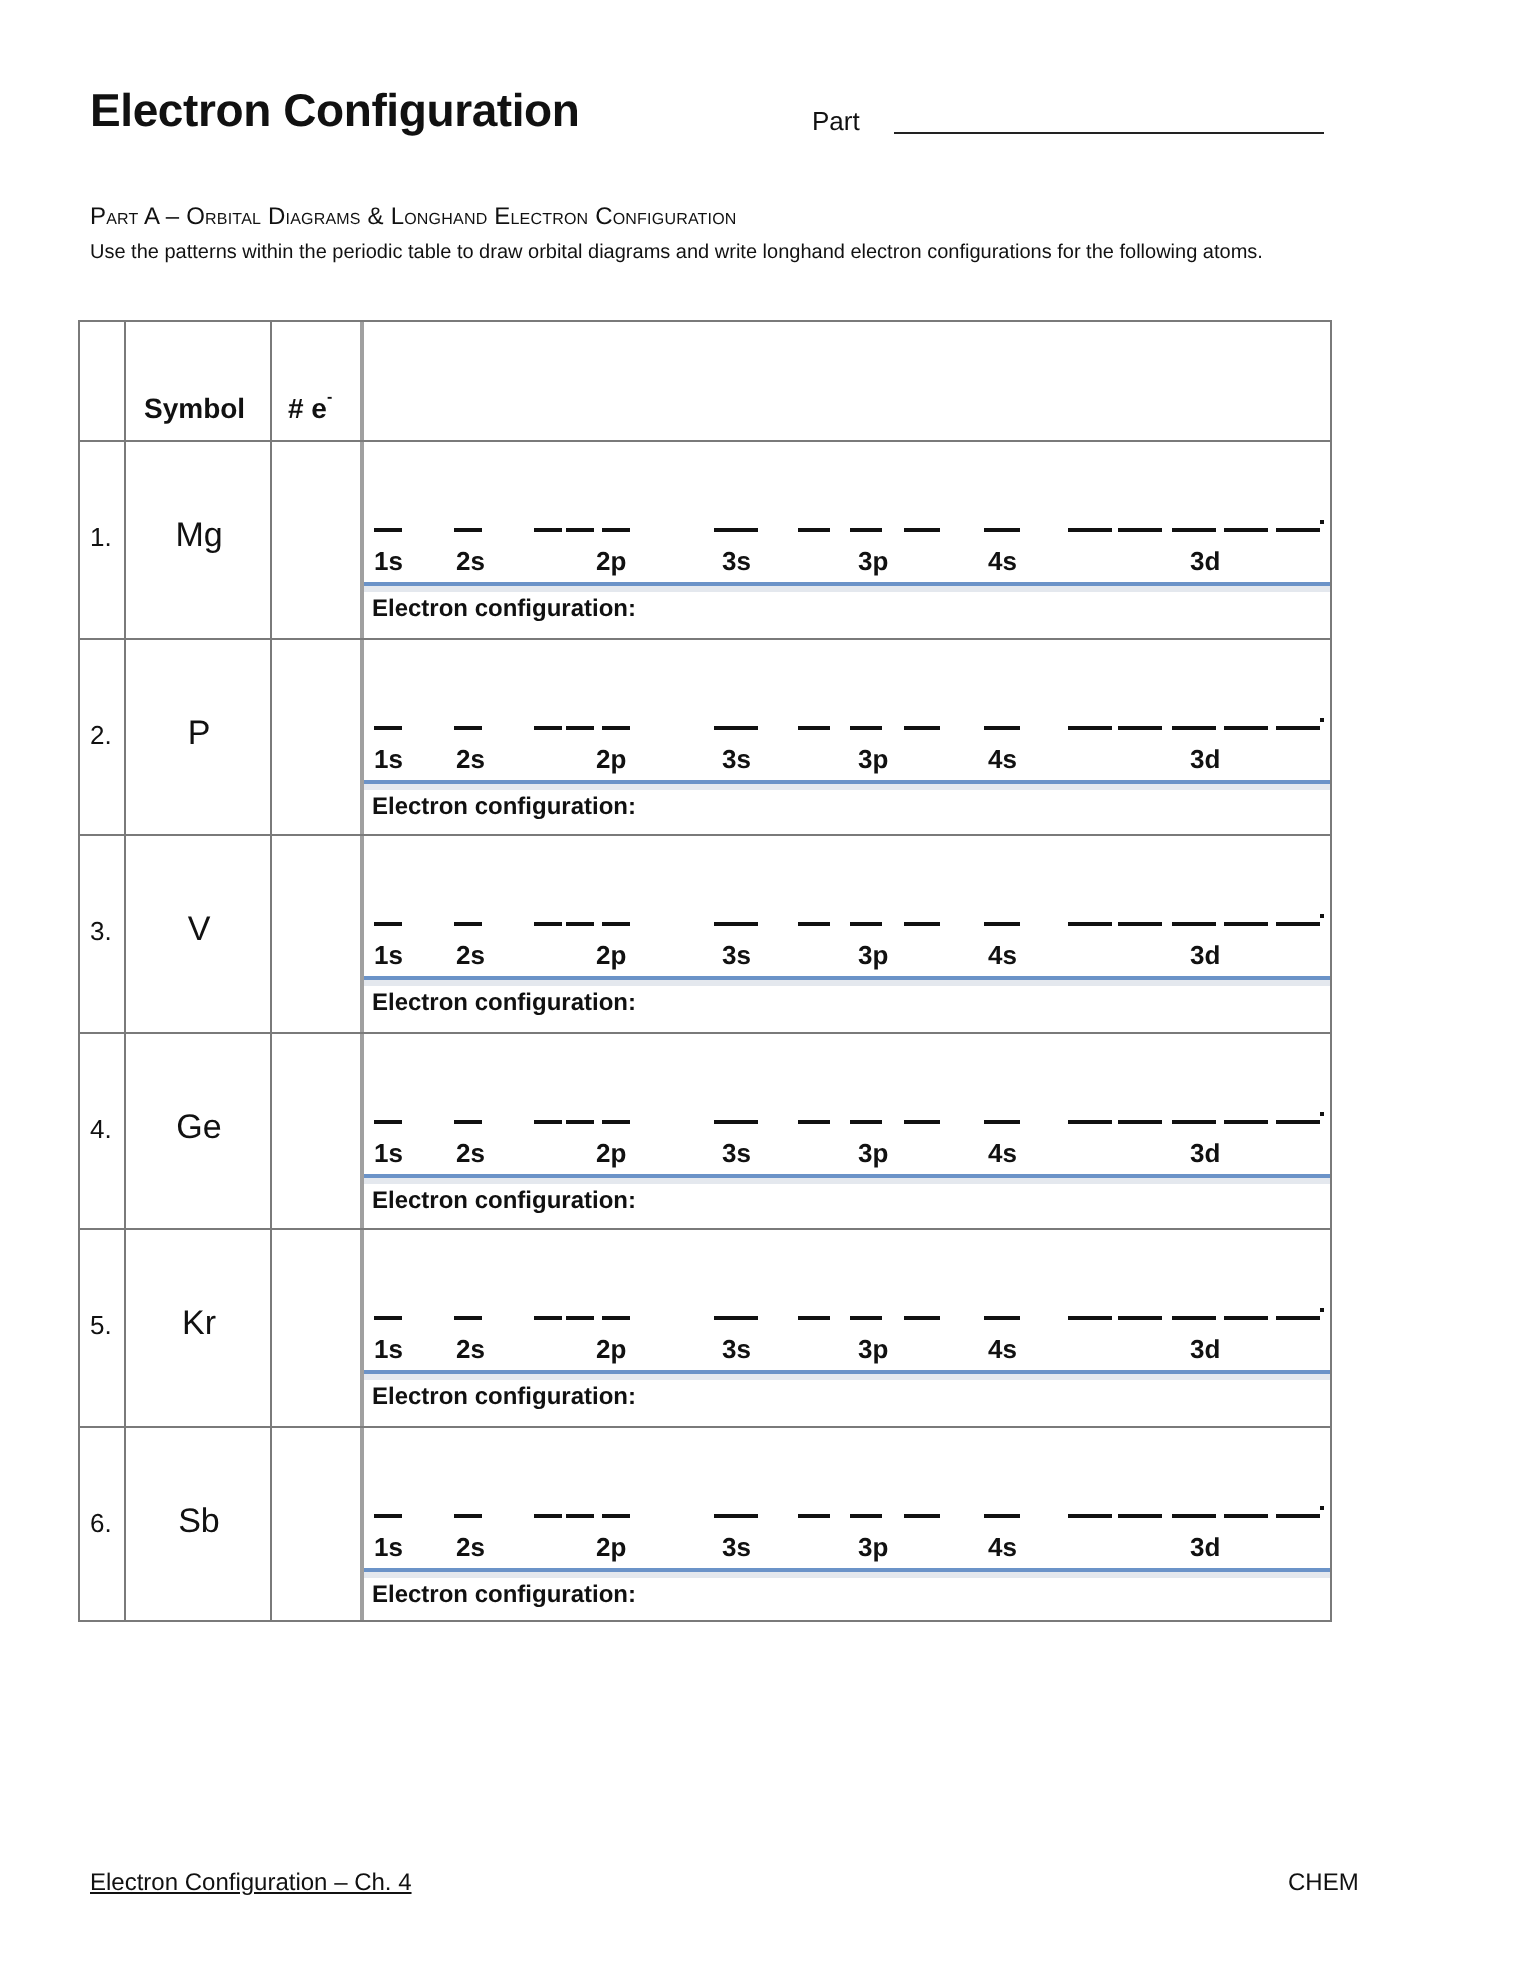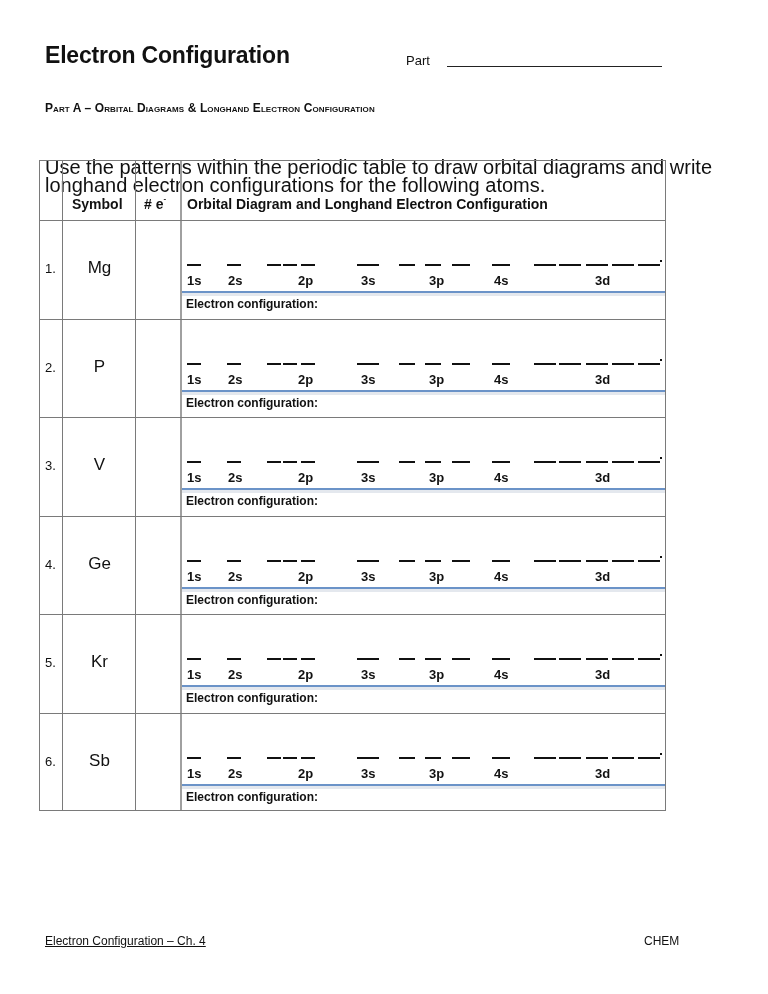--- a/index.html
+++ b/index.html
@@ -1,21 +1,21 @@
 <!DOCTYPE html>
 <html><head>
 <meta charset="utf-8">
 <style>
   html, body { margin: 0; padding: 0; background: #ffffff; }
   body { width: 768px; height: 994px; position: relative; font-family: "Liberation Sans", sans-serif; color: #111; overflow: hidden; }
   .title { position: absolute; left: 45px; top: 42px; font-size: 23px; font-weight: bold; letter-spacing: -0.2px; }
   .name-label { position: absolute; left: 406px; top: 53px; font-size: 13px; }
   .name-line { position: absolute; left: 447px; top: 66px; width: 215px; border-bottom: 1px solid #222; height: 0; }
-  .part-heading { position: absolute; left: 45px; top: 101px; font-size: 12px; font-weight: bold; font-variant: small-caps; letter-spacing: 0.1px; text-align: center; }
-  .instructions { position: absolute; left: 45px; top: 118px; width: 680px; font-size: 20px; line-height: 18px; margin-top: 40px; }
+  .part-heading { position: absolute; left: 45px; top: 101px; font-size: 12px; font-weight: normal; font-variant: small-caps; letter-spacing: 0.1px; text-align: center; }
+  .instructions { position: absolute; left: 45px; top: 118px; width: 680px; font-size: 10px; line-height: 18px; }
 
   .table { position: absolute; left: 39px; top: 160px; width: 627px; height: 651px; border: 1px solid #7a7a7a; box-sizing: border-box; }
   .vline { position: absolute; top: 0; bottom: 0; width: 0; border-left: 1px solid #7a7a7a; }
   .vline.thick { border-left: 2px solid #a0a0a0; }
   .hrow { position: absolute; left: 0; right: 0; height: 0; border-top: 1px solid #7a7a7a; }
 
   .hdr { position: absolute; top: 35px; font-size: 14px; font-weight: bold; }
   .hdr sup { font-size: 8px; position: relative; top: -2px; }
 
   .row { position: absolute; left: 0; right: 0; height: 98px; }
@@ -42,21 +42,20 @@
 <div class="part-heading">Part A – Orbital Diagrams &amp; Longhand Electron Configuration</div>
 <div class="instructions">Use the patterns within the periodic table to draw orbital diagrams and write longhand electron configurations for the following atoms.</div>
 
 <div class="table">
   <div class="vline" style="left:22px"></div>
   <div class="vline" style="left:95px"></div>
   <div class="vline thick" style="left:140px"></div>
 
   <div class="hdr" style="left:32px">Symbol</div>
   <div class="hdr" style="left:104px"><span># e</span><sup>-</sup></div>
-  <div class="hdr" style="left:147px">Orbital Diagram and Longhand Electron Configuration</div>
 
   <div class="hrow" style="top:59px"></div>
   <div class="hrow" style="top:158px"></div>
   <div class="hrow" style="top:256px"></div>
   <div class="hrow" style="top:355px"></div>
   <div class="hrow" style="top:453px"></div>
   <div class="hrow" style="top:552px"></div>
 
   <div id="rows-container">
   <div class="row" style="top: 60px;">

